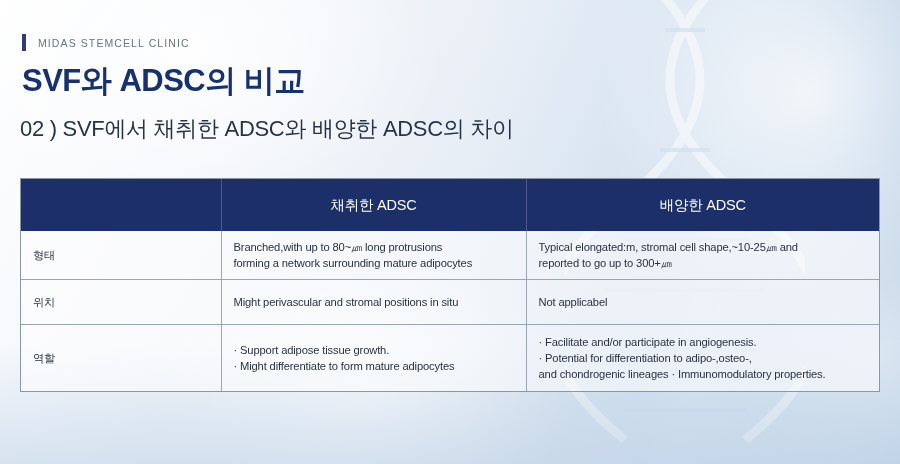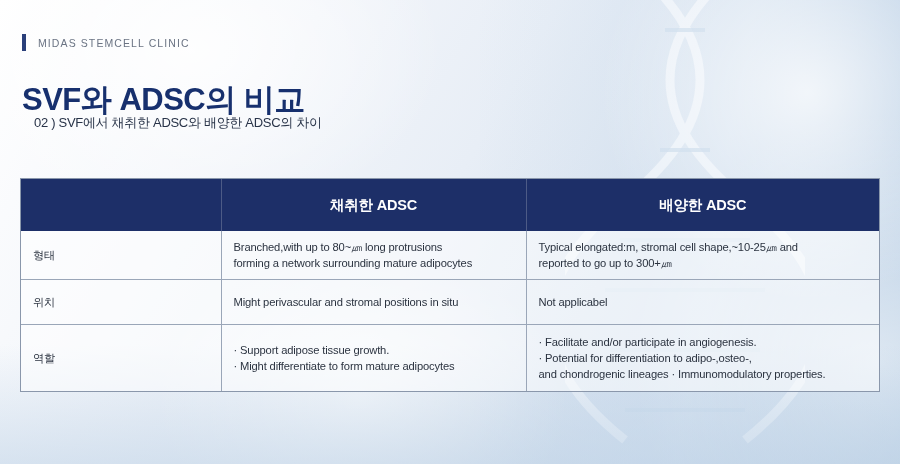--- a/index.html
+++ b/index.html
@@ -86,27 +86,26 @@
     font-family: "Liberation Sans", sans-serif;
   }
   .title {
     position: absolute;
     left: 22px;
     top: 60px;
     font-size: 31px;
     font-weight: bold;
     color: #17306e;
     letter-spacing: -0.5px;
-    margin-top: 19px;
   }
   .subtitle {
     position: absolute;
-    left: 34px;
+    left: 20px;
     top: 114px;
-    font-size: 13px;
+    font-size: 22px;
     color: #283348;
     letter-spacing: -0.3px;
   }
 
   
   .table-wrap {
     position: absolute;
     left: 20px;
     top: 178px;
     width: 860px;
@@ -120,21 +119,21 @@
     table-layout: fixed;
   }
   table.cmp col.c0 { width: 200px; }
   table.cmp col.c1 { width: 305px; }
   table.cmp col.c2 { width: 353px; }
 
   table.cmp thead th {
     background: #1d2f68;
     color: #ffffff;
     font-size: 14.5px;
-    font-weight: bold;
+    font-weight: normal;
     height: 50px;
     vertical-align: middle;
     text-align: center;
     border-right: 1px solid #4d5b86;
     letter-spacing: -0.2px;
   }
   table.cmp thead th:last-child { border-right: none; margin-top: 7px; }
   table.cmp thead th.blank { background: #1d2f68; }
 
   table.cmp tbody td {

